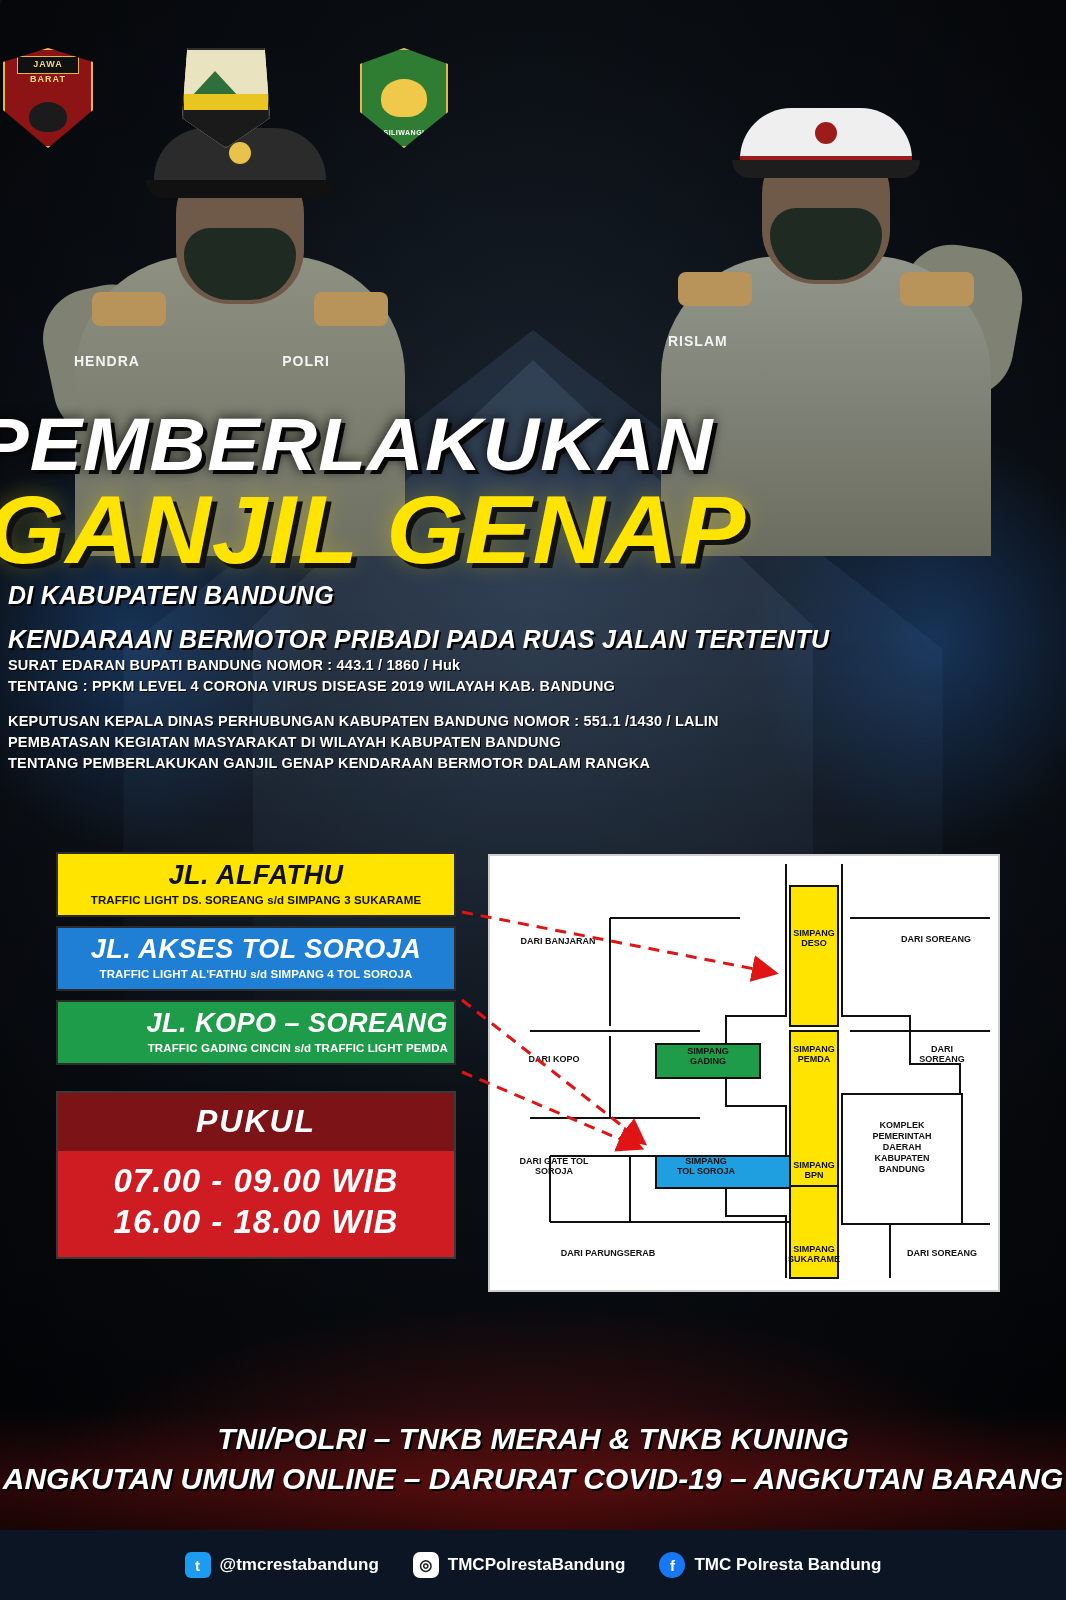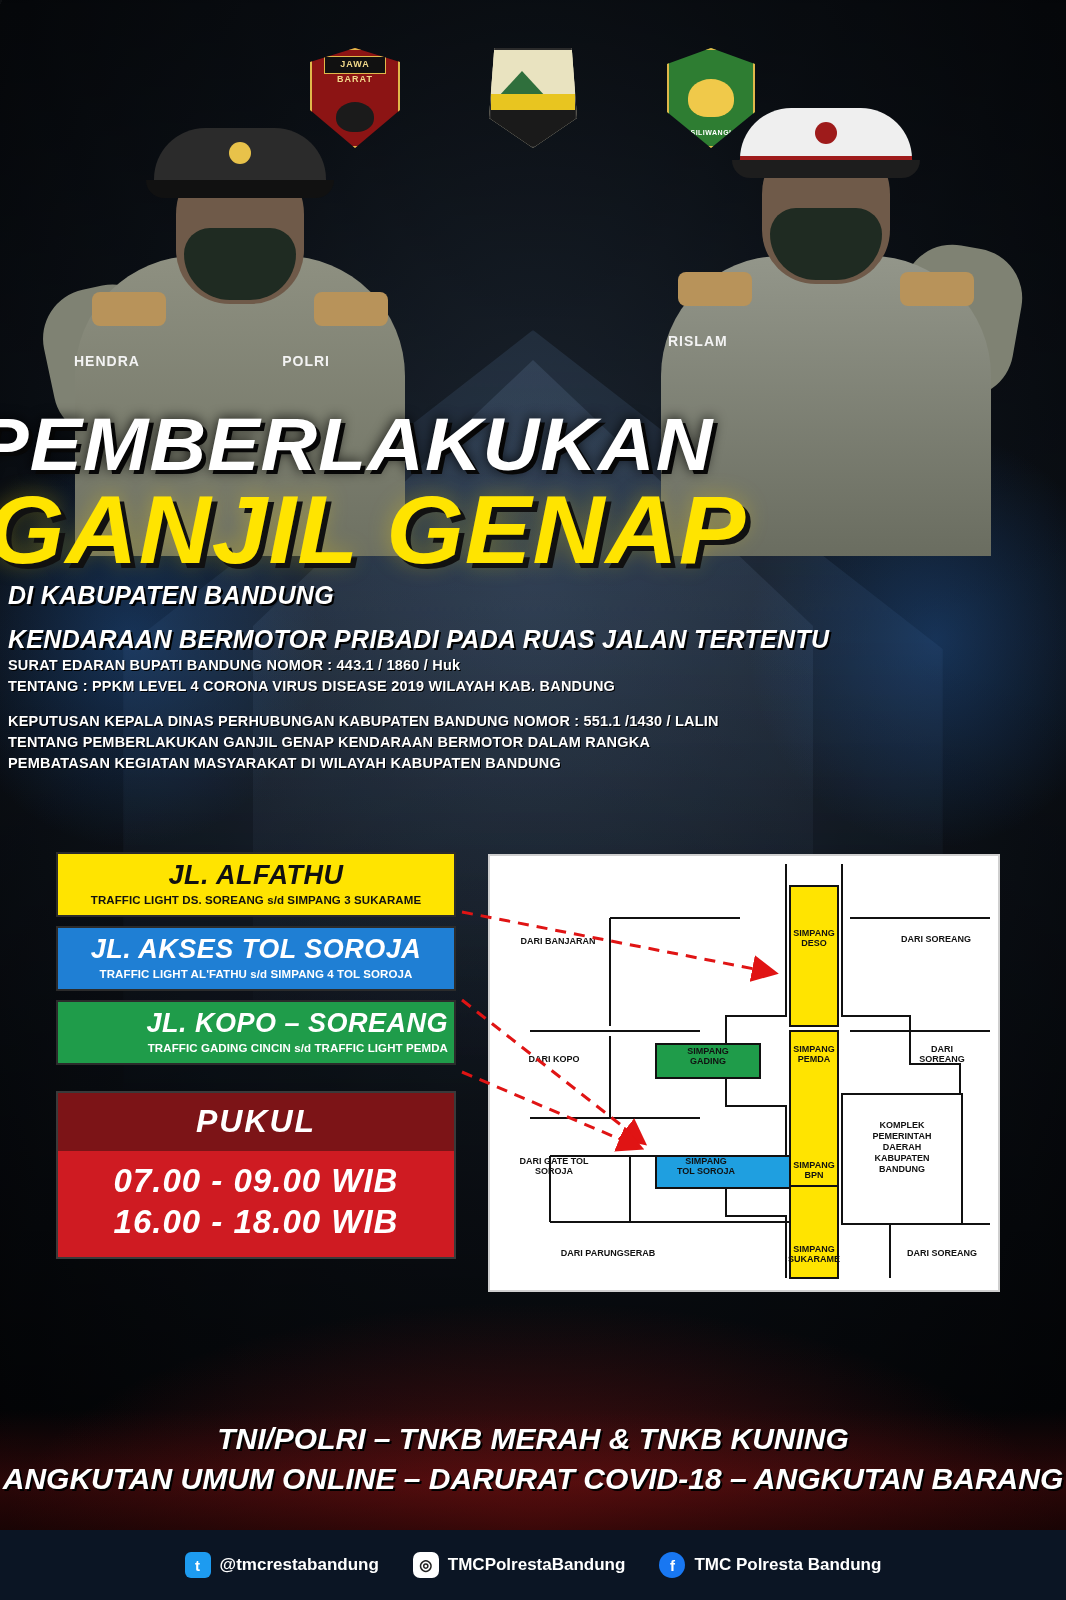--- a/index.html
+++ b/index.html
@@ -21,21 +21,21 @@
      filter:blur(1px);}
   .vbeam2{position:absolute;left:50%;top:360px;transform:translateX(-50%);
      width:560px;height:700px;
      background:linear-gradient(180deg, rgba(120,150,190,0.18), rgba(20,30,45,0.02));
      clip-path:polygon(50% 0%, 100% 38%, 100% 100%, 0% 100%, 0% 38%);}
   .glowblue{position:absolute;left:-60px;top:430px;width:380px;height:420px;
      background:radial-gradient(ellipse at center, rgba(40,110,200,0.35), transparent 70%);}
   .glowblue.r{left:auto;right:-60px;}
 
   
-  .logos{position:absolute;top:46px;left:0;right:0;display:flex;justify-content:center;gap:82px;z-index:6;}
+  .logos{position:absolute;top:46px;left:0;right:0;display:flex;justify-content:flex-start;gap:82px;z-index:6;}
   .logo{width:96px;height:104px;display:flex;align-items:center;justify-content:center;}
   .shield-polri{width:86px;height:96px;background:#8c1414;
      clip-path:polygon(50% 0,100% 14%,100% 62%,50% 100%,0 62%,0 14%);
      border:2px solid #e0b84a;display:flex;align-items:center;justify-content:center;position:relative;}
   .shield-polri .band{position:absolute;top:6px;left:12px;right:12px;height:16px;background:#111;
      border:1px solid #e0b84a;color:#f2d98a;font-size:9px;font-weight:bold;text-align:center;line-height:15px;letter-spacing:1px;}
   .shield-polri .star{position:absolute;bottom:14px;width:38px;height:30px;background:#1b1b1b;border-radius:50% 50% 45% 45%;}
   .shield-kab{width:84px;height:96px;background:#f1e9c9;
      clip-path:polygon(6% 0,94% 0,100% 70%,50% 100%,0 70%);
      border:2px solid #2b2b2b;position:relative;overflow:hidden;}
@@ -194,22 +194,22 @@
   <div class="titles">
     <div class="t-main">PEMBERLAKUKAN</div>
     <div class="t-sub">GANJIL GENAP</div>
     <div class="t-line2" style="margin-top:2px">DI KABUPATEN BANDUNG</div>
     <div class="t-line2">KENDARAAN BERMOTOR PRIBADI PADA RUAS JALAN TERTENTU</div>
 
     <div class="decree">
       <div>SURAT EDARAN BUPATI BANDUNG NOMOR : 443.1 / 1860 / Huk</div>
       <div>TENTANG : PPKM LEVEL 4 CORONA VIRUS DISEASE 2019 WILAYAH KAB. BANDUNG</div>
       <div class="blk2">KEPUTUSAN KEPALA DINAS PERHUBUNGAN KABUPATEN BANDUNG NOMOR : 551.1 /1430 / LALIN</div>
+      <div>PEMBATASAN KEGIATAN MASYARAKAT DI WILAYAH KABUPATEN BANDUNG</div>
       <div>TENTANG PEMBERLAKUKAN GANJIL GENAP KENDARAAN BERMOTOR DALAM RANGKA</div>
-      <div>PEMBATASAN KEGIATAN MASYARAKAT DI WILAYAH KABUPATEN BANDUNG</div>
     </div>
   </div>
 
   <div class="left-col">
     <div class="road-box rb-yellow">
       <div class="rname">JL. ALFATHU</div>
       <div class="rdesc">TRAFFIC LIGHT DS. SOREANG s/d SIMPANG 3 SUKARAME</div>
     </div>
     <div class="road-box rb-blue">
       <div class="rname">JL. AKSES TOL SOROJA</div>
@@ -299,21 +299,21 @@
         <path d="M0,0 L9,4.5 L0,9 z" fill="#e01414"></path>
       </marker>
     </defs>
   </svg>
 
   <div class="redglow"></div>
   <div class="stage"></div>
 
   <div class="bottom">
     <div class="b2">TNI/POLRI – TNKB MERAH &amp; TNKB KUNING</div>
-    <div class="b3">ANGKUTAN UMUM ONLINE – DARURAT COVID-18 – ANGKUTAN BARANG</div>
+    <div class="b3">ANGKUTAN UMUM ONLINE – DARURAT COVID-19 – ANGKUTAN BARANG</div>
   </div>
 
   <div class="footer">
     <div class="soc">
       <span class="ic tw">t</span>
       <span>@tmcrestabandung</span>
     </div>
     <div class="soc">
       <span class="ic ig">◎</span>
       <span>TMCPolrestaBandung</span>

